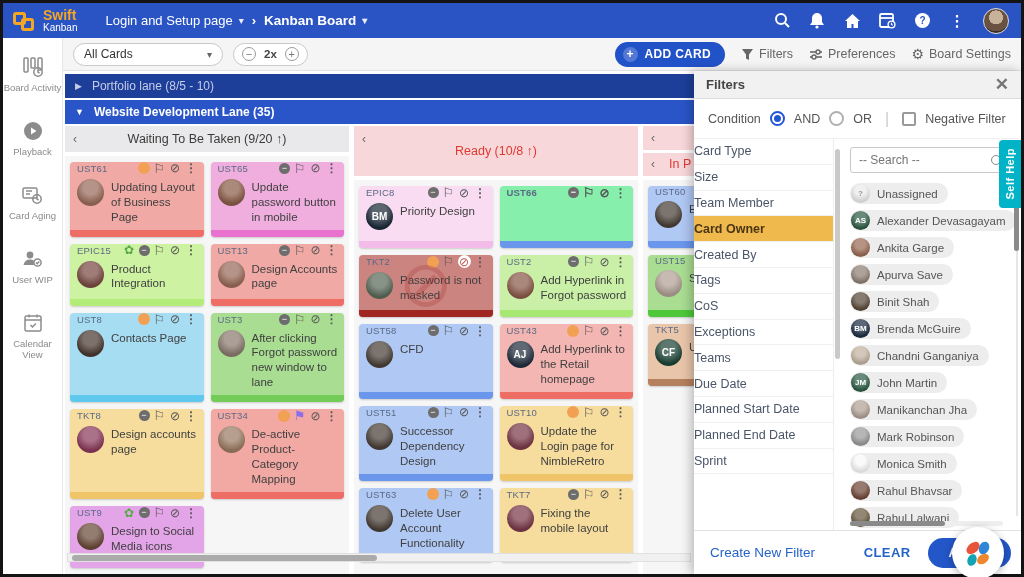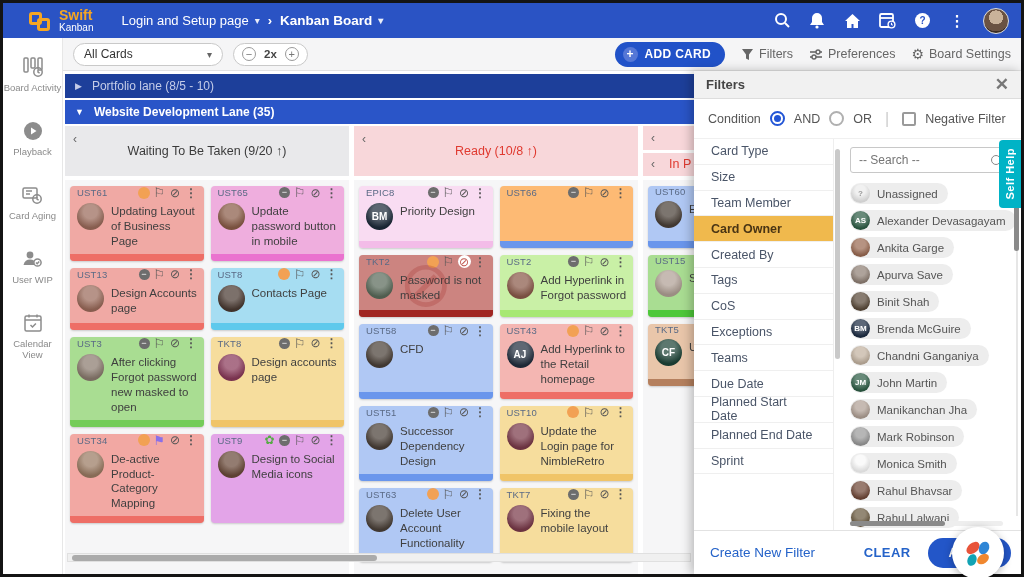--- a/index.html
+++ b/index.html
@@ -3,21 +3,21 @@
 <meta charset="utf-8">
 <style>
   * { box-sizing: border-box; margin: 0; padding: 0; }
   html,body { background:#333; }
   body { font-family:"Liberation Sans", sans-serif; }
   .screen { position:relative; width:1024px; height:577px; background:#fff; overflow:hidden;
             box-shadow: inset 0 0 0 3px #141414; }
 
   
   .topnav { position:absolute; left:3px; top:3px; right:3px; height:35px; background:#2a53c4;
-            display:flex; align-items:center; color:#fff;padding-left:16px; }
+            display:flex; align-items:center; color:#fff; }
   .logo { display:flex; align-items:center; gap:6px; padding:0 14px 0 10px; }
   .logo-glyph { width:24px; height:22px; position:relative; }
   .logo-glyph i { position:absolute; border:3px solid #f5a623; border-radius:3px; display:block; }
   .lg1 { width:13px; height:13px; left:0; top:2px; }
   .lg2 { width:13px; height:13px; left:8px; top:8px; }
   .logo-text { line-height:1; }
   .logo-top { color:#f5a623; font-weight:bold; font-size:14px; display:block; }
   .logo-bot { color:#fff; font-size:10px; display:block; margin-top:1px; }
   .crumbs { display:flex; align-items:center; gap:8px; margin-left:14px; font-size:13px; }
   .crumb { display:flex; align-items:center; gap:6px; cursor:pointer; }
@@ -118,21 +118,21 @@
   .fp-close { margin-left:auto; color:#777; font-size:17px; cursor:pointer; line-height:1; }
   .fp-cond { height:40px; display:flex; align-items:center; gap:9px; padding:0 14px; font-size:12.5px; color:#555;
       border-bottom:1px solid #f0f0f0; }
   .radio { width:15px; height:15px; border:2px solid #b0b0b0; border-radius:50%; position:relative; cursor:pointer; flex:none; }
   .radio.sel { border-color:#2356d6; }
   .radio.sel::after { content:""; position:absolute; inset:2px; background:#2356d6; border-radius:50%; }
   .cond-sep { color:#ccc; font-size:16px; margin:0 4px; }
   .checkbox { width:14px; height:14px; border:2px solid #9a9a9a; border-radius:2px; cursor:pointer; flex:none; }
   .fp-body { flex:1; display:flex; min-height:0; position:relative; }
   .fp-cats { width:140px; flex:none; border-right:1px solid #eee; overflow:hidden; }
-  .fp-cat { height:25.8px; display:flex; align-items:center; padding:0 17px; font-size:12.5px; color:#4a5568;
+  .fp-cat { height:25.8px; display:flex; align-items:center; padding:0 0; font-size:12.5px; color:#4a5568;
       border-bottom:1px solid #efefef; cursor:pointer; background:#fff; }
   .fp-cat[data-active="true"] { background:#f0b94d; color:#4a3514; font-weight:bold; }
   .fp-cats-scroll { position:absolute; left:141px; top:10px; width:5px; height:210px; background:#c9c9c9; border-radius:3px; }
   .fp-vals { flex:1; padding:8px 14px 0 16px; position:relative; overflow:hidden; }
   .search-box { display:flex; align-items:center; height:26px; border:1px solid #c8c8c8; border-radius:3px;
       padding:0 8px; margin-bottom:10px; width:160px; }
   .search-box input { border:none; outline:none; width:130px; font-size:12px; color:#555; font-family:inherit; background:transparent; }
   .mag { width:10px; height:10px; border:1.6px solid #888; border-radius:50%; position:relative; flex:none; margin-left:auto; }
   .mag::after { content:""; position:absolute; width:5px; height:1.6px; background:#888; transform:rotate(45deg);
       right:-4px; bottom:-1px; }
@@ -354,20 +354,37 @@
                     <span class="ci" data-icon="block"></span>
                     <span class="ci" data-icon="menu-dots"></span>
                   </span>
                 </div>
                 <div class="card-body">
                   <span class="avatar" style="background-color: rgb(138, 92, 72);"></span>
                   <span class="card-title">Update password button in mobile</span>
                 </div>
                 <div class="card-bar" style="background: rgb(234, 114, 207);"></div>
               </div>
+              <div class="card" style="background: rgb(205, 242, 162);">
+                <div class="card-top">
+                  <span class="card-id">EPIC15</span>
+                  <span class="card-icons">
+                    <span class="ci" data-icon="epic-flower"></span>
+                    <span class="ci" data-icon="comment-disc"></span>
+                    <span class="ci" data-icon="flag"></span>
+                    <span class="ci" data-icon="block"></span>
+                    <span class="ci" data-icon="menu-dots"></span>
+                  </span>
+                </div>
+                <div class="card-body">
+                  <span class="avatar" style="background-color: rgb(122, 74, 68);"></span>
+                  <span class="card-title">Product Integration</span>
+                </div>
+                <div class="card-bar" style="background: rgb(179, 236, 120);"></div>
+              </div>
               <div class="card" style="background: rgb(240, 169, 164);">
                 <div class="card-top">
                   <span class="card-id">UST13</span>
                   <span class="card-icons">
                     <span class="ci" data-icon="comment-disc"></span>
                     <span class="ci" data-icon="flag"></span>
                     <span class="ci" data-icon="block"></span>
                     <span class="ci" data-icon="menu-dots"></span>
                   </span>
                 </div>
@@ -398,21 +415,21 @@
                   <span class="card-id">UST3</span>
                   <span class="card-icons">
                     <span class="ci" data-icon="comment-disc"></span>
                     <span class="ci" data-icon="flag"></span>
                     <span class="ci" data-icon="block"></span>
                     <span class="ci" data-icon="menu-dots"></span>
                   </span>
                 </div>
                 <div class="card-body">
                   <span class="avatar" style="background-color: rgb(138, 122, 110);"></span>
-                  <span class="card-title">After clicking Forgot password new masked to open</span>
+                  <span class="card-title">After clicking Forgot password new window to lane</span>
                 </div>
                 <div class="card-bar" style="background: rgb(116, 204, 88);"></div>
               </div>
               <div class="card" style="background: rgb(246, 221, 157);">
                 <div class="card-top">
                   <span class="card-id">TKT8</span>
                   <span class="card-icons">
                     <span class="ci" data-icon="comment-disc"></span>
                     <span class="ci" data-icon="flag"></span>
                     <span class="ci" data-icon="block"></span>
@@ -477,21 +494,21 @@
                     <span class="ci" data-icon="block"></span>
                     <span class="ci" data-icon="menu-dots"></span>
                   </span>
                 </div>
                 <div class="card-body">
                   <span class="avatar" style="background-color: rgb(29, 43, 58);">BM</span>
                   <span class="card-title">Priority Design</span>
                 </div>
                 <div class="card-bar" style="background: rgb(243, 188, 232);"></div>
               </div>
-              <div class="card" style="background: #fdba74;">
+              <div class="card" style="background: #86efac; font-weight: bold;">
                 <div class="card-top">
                   <span class="card-id">UST66</span>
                   <span class="card-icons">
                     <span class="ci" data-icon="comment-disc"></span>
                     <span class="ci" data-icon="flag"></span>
                     <span class="ci" data-icon="block"></span>
                     <span class="ci" data-icon="menu-dots"></span>
                   </span>
                 </div>
                 <div class="card-bar" style="background: rgb(106, 150, 236);"></div>

